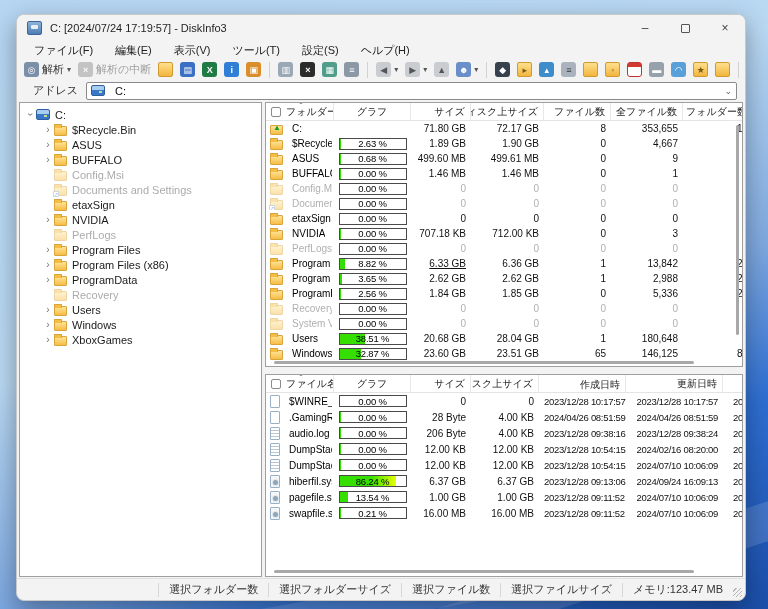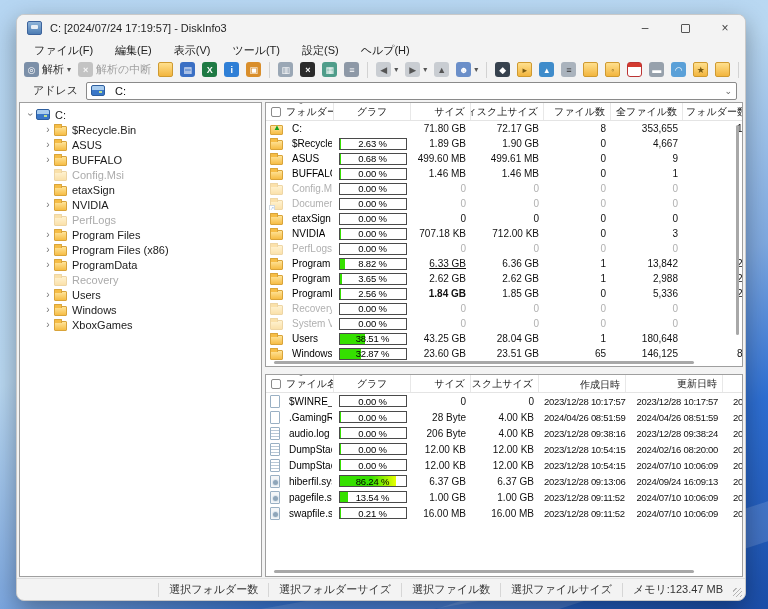--- a/index.html
+++ b/index.html
@@ -263,20 +263,27 @@
         <div class="tree-row" style="padding-left: 22px;">
           <span class="chev">›</span>
           <span class="ic ic-folder"></span>
           <span>BUFFALO</span>
         </div>
         <div class="tree-row gray" style="padding-left: 22px;">
           <span class="chev"></span>
           <span class="ic ic-folder"></span>
           <span>Config.Msi</span>
         </div>
+        <div class="tree-row gray" style="padding-left: 22px;">
+          <span class="chev"></span>
+          <span class="ic ic-folder">
+            <span class="shortcut-ovl">↗</span>
+          </span>
+          <span>Documents and Settings</span>
+        </div>
         <div class="tree-row" style="padding-left: 22px;">
           <span class="chev"></span>
           <span class="ic ic-folder"></span>
           <span>etaxSign</span>
         </div>
         <div class="tree-row" style="padding-left: 22px;">
           <span class="chev">›</span>
           <span class="ic ic-folder"></span>
           <span>NVIDIA</span>
         </div>
@@ -537,21 +544,21 @@
               <div class="namecell" style="width: 68px;">
                 <span class="ic ic-folder"></span>
                 <span class="name " style="margin-left: 4px;">ProgramData</span>
               </div>
               <div class="graphcell" style="width: 77px;">
                 <div class="gbox">
                   <div class="gfill" style="width: 3%; background: rgb(53, 224, 0);"></div>
                   <div class="glabel">2.56 %</div>
                 </div>
               </div>
-              <div class="td r" style="width: 60px; font-weight: bold;">1.84 GB</div>
+              <div class="td r" style="width: 60px;">1.84 GB</div>
               <div class="td r" style="width: 73px;">1.85 GB</div>
               <div class="td r" style="width: 67px;">0</div>
               <div class="td r" style="width: 72px;">5,336</div>
               <div class="td r" style="width: 70px;">25</div>
             </div>
             <div class="tr gray">
               <div class="namecell" style="width: 68px;">
                 <span class="ic ic-folder pale"></span>
                 <span class="name " style="margin-left: 4px;">Recovery</span>
               </div>
@@ -588,21 +595,21 @@
               <div class="namecell" style="width: 68px;">
                 <span class="ic ic-folder"></span>
                 <span class="name " style="margin-left: 4px;">Users</span>
               </div>
               <div class="graphcell" style="width: 77px;">
                 <div class="gbox">
                   <div class="gfill" style="width: 38.5%; background: rgb(53, 224, 0);"></div>
                   <div class="glabel">38.51 %</div>
                 </div>
               </div>
-              <div class="td r" style="width: 60px;">43.25 GB</div>
+              <div class="td r" style="width: 60px;">20.68 GB</div>
               <div class="td r" style="width: 73px;">28.04 GB</div>
               <div class="td r" style="width: 67px;">1</div>
               <div class="td r" style="width: 72px;">180,648</div>
               <div class="td r" style="width: 70px;">5</div>
             </div>
             <div class="tr">
               <div class="namecell" style="width: 68px;">
                 <span class="ic ic-folder"></span>
                 <span class="name " style="margin-left: 4px;">Windows</span>
               </div>

